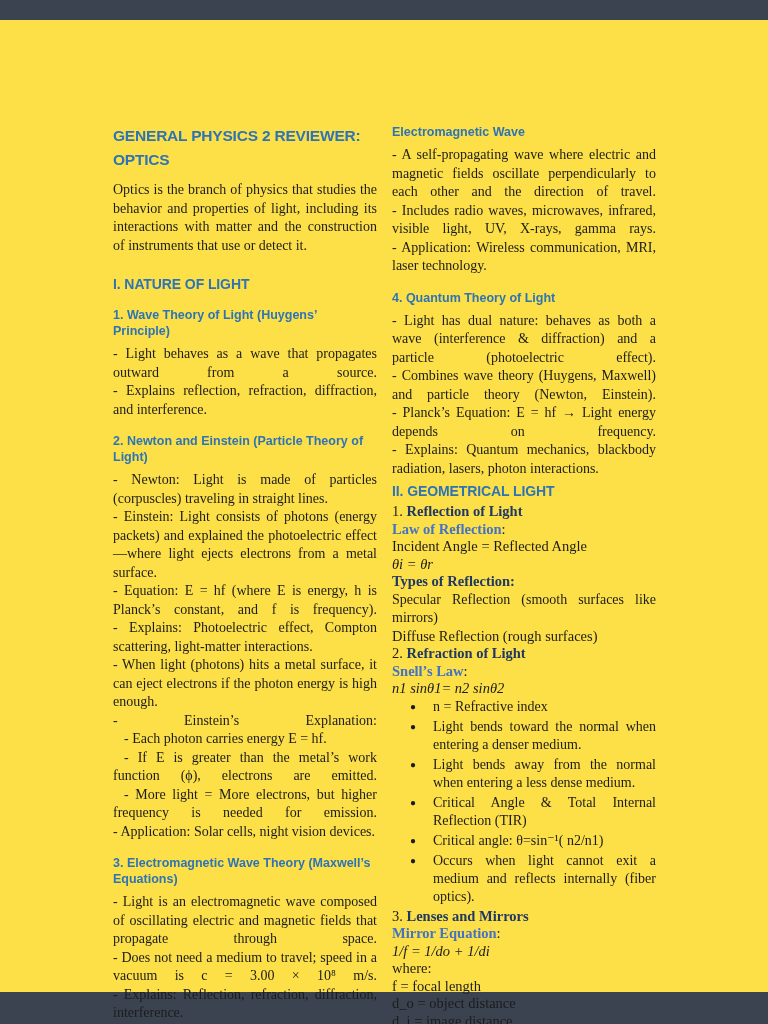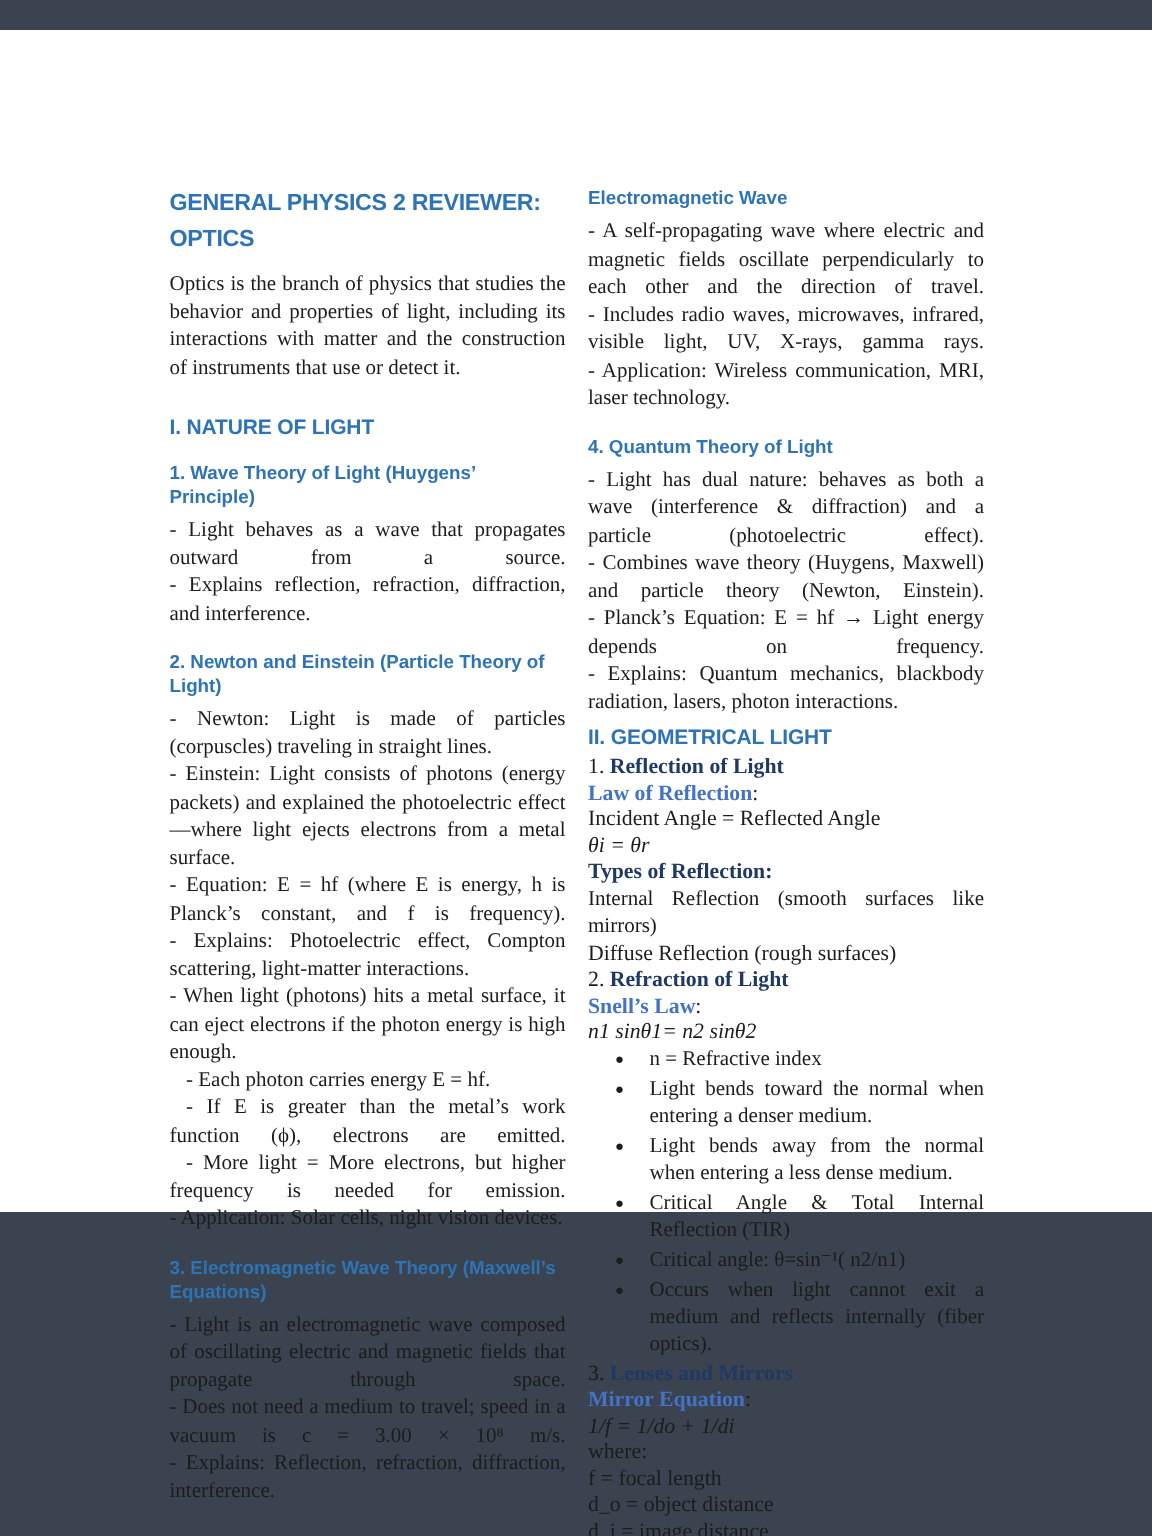--- a/index.html
+++ b/index.html
@@ -5,22 +5,22 @@
   * { box-sizing: border-box; }
   html, body { margin: 0; padding: 0; }
   body {
     width: 768px; height: 1024px;
     background: #3a434f;
     overflow: hidden;
     position: relative;
   }
   .page {
     position: absolute; left: 0; top: 20px;
-    width: 768px; height: 788px;
-    background: #ffffff;
+    width: 768px; height: 972px;
+    background: #fde047;
   }
   .content {
     display: flex; gap: 15px;
     padding: 104px 112px 0 113px;
   }
   .col { width: 264px; flex: 0 0 264px; }
   .col > :first-child { margin-top: 0; }
 
   .h-title {
     font: bold 15.5px/24px "Liberation Sans","DejaVu Sans",sans-serif;
@@ -79,20 +79,21 @@
       <div class="p jlast">- Light behaves as a wave that propagates outward from a source.</div>
       <div class="p">- Explains reflection, refraction, diffraction, and interference.</div>
 
       <div class="h-sub">2. Newton and Einstein (Particle Theory of Light)</div>
       <div class="p">- Newton: Light is made of particles (corpuscles) traveling in straight lines.</div>
       <div class="p jlast">- Einstein: Light consists of photons (energy packets) and explained the photoelectric effect—where light ejects electrons from a metal surface.</div>
       <div class="p jlast">- Equation: E = hf (where E is energy, h is Planck’s constant, and f is frequency).</div>
       <div class="p">- Explains: Photoelectric effect, Compton scattering, light-matter interactions.</div>
 
       <div class="p jlast">- When light (photons) hits a metal surface, it can eject electrons if the photon energy is high enough.</div>
+      <div class="p jlast">- Einstein’s Explanation:</div>
       <div class="p indent">- Each photon carries energy E = hf.</div>
       <div class="p indent jlast">- If E is greater than the metal’s work function (ϕ), electrons are emitted.</div>
       <div class="p indent jlast">- More light = More electrons, but higher frequency is needed for emission.</div>
       <div class="p">- Application: Solar cells, night vision devices.</div>
 
       <div class="h-sub">3. Electromagnetic Wave Theory (Maxwell’s Equations)</div>
       <div class="p jlast">- Light is an electromagnetic wave composed of oscillating electric and magnetic fields that propagate through space.</div>
       <div class="p jlast">- Does not need a medium to travel; speed in a vacuum is c = 3.00 × 10⁸ m/s.</div>
       <div class="p">- Explains: Reflection, refraction, diffraction, interference.</div>
     </div>
@@ -109,21 +110,21 @@
       <div class="p jlast">- Planck’s Equation: E = hf → Light energy depends on frequency.</div>
       <div class="p">- Explains: Quantum mechanics, blackbody radiation, lasers, photon interactions.</div>
 
       <div class="h-section2">II. GEOMETRICAL LIGHT</div>
 
       <div class="line"><span>1. </span><span class="navy">Reflection of Light</span></div>
       <div class="line"><span class="bluelabel">Law of Reflection</span><span>:</span></div>
       <div class="line">Incident Angle = Reflected Angle</div>
       <div class="line eq">θi = θr</div>
       <div class="line"><span class="navy">Types of Reflection:</span></div>
-      <div class="p">Internal Reflection (smooth surfaces like mirrors)</div>
+      <div class="p">Specular Reflection (smooth surfaces like mirrors)</div>
       <div class="line">Diffuse Reflection (rough surfaces)</div>
 
       <div class="line"><span>2. </span><span class="navy">Refraction of Light</span></div>
       <div class="line"><span class="bluelabel">Snell’s Law</span><span>:</span></div>
       <div class="line eq">n1 sinθ1= n2 sinθ2</div>
 
       <div class="bullet">
           <span class="dot">●</span>
           <span class="btext">n = Refractive index</span>
         </div>

